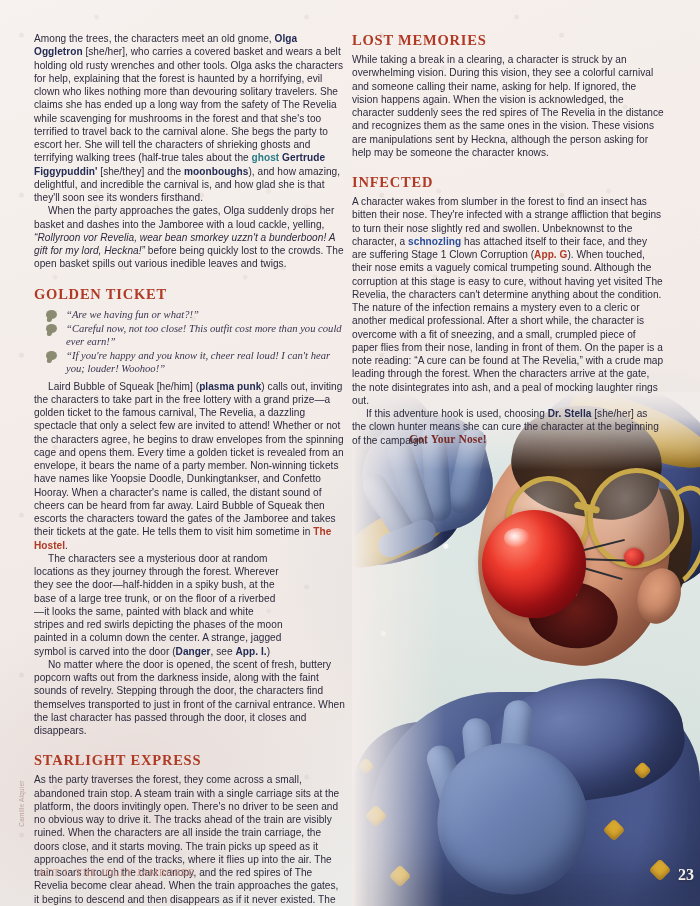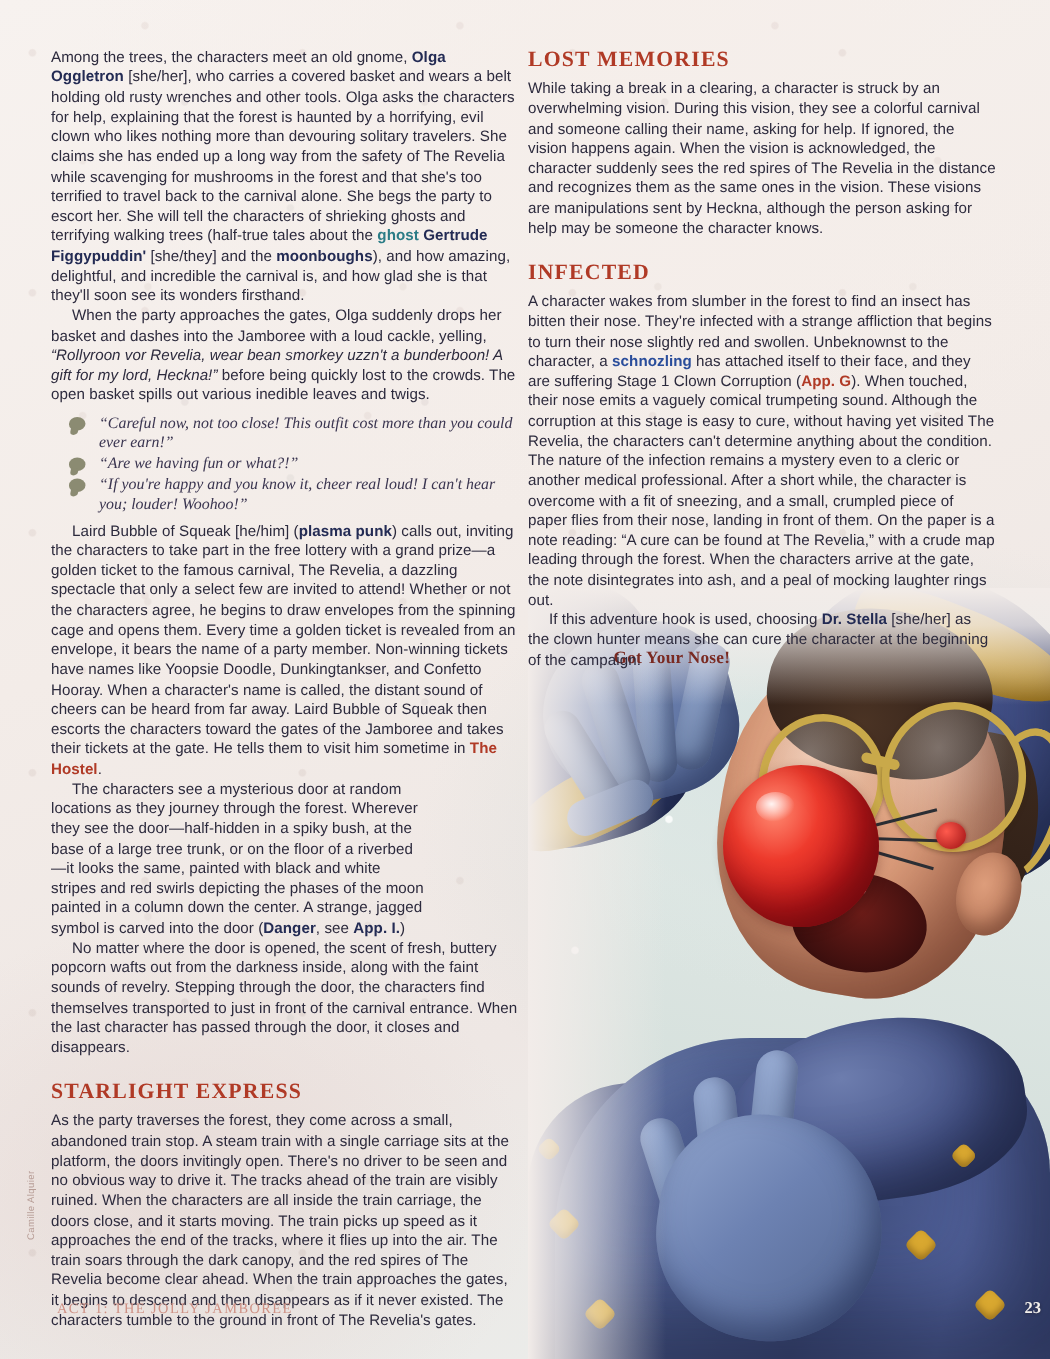--- a/index.html
+++ b/index.html
@@ -214,21 +214,21 @@
   
   .caption{position:absolute;left:409px;top:433px;
     font-family:"Liberation Serif", serif;font-weight:bold;font-size:11.5px;
     color:#7a2a22;letter-spacing:.015em;}
 
   
   .footer{position:absolute;left:38px;top:867px;
     font-family:"Liberation Serif", serif;font-size:9.6px;letter-spacing:.1em;
     color:#cf9286;text-transform:uppercase;}
   .pageno{position:absolute;left:668px;top:866px;width:26px;text-align:right;
-    font-family:"Liberation Serif", serif;font-size:11px;font-weight:bold;color:#f4f0ec;
+    font-family:"Liberation Serif", serif;font-size:16px;font-weight:bold;color:#f4f0ec;
     text-shadow:0 1px 2px rgba(40,30,30,.45);}
   .credit{position:absolute;left:-27px;top:800px;width:96px;
     transform:rotate(-90deg);transform-origin:center center;
     font-size:6.4px;letter-spacing:.04em;color:#b79d96;text-align:center;}
 </style>
 </head>
 <body>
 
 <div class="page">
   <div class="grain"></div>
@@ -295,23 +295,24 @@
     <div class="illo-fadeL"></div>
   </div>
 
   <div class="caption">Got Your Nose!</div>
 
   <div class="col colL">
 
     <p class="body">Among the trees, the characters meet an old gnome, <b class="name">Olga Oggletron</b> [she/her], who carries a covered basket and wears a belt holding old rusty wrenches and other tools. Olga asks the characters for help, explaining that the forest is haunted by a horrifying, evil clown who likes nothing more than devouring solitary travelers. She claims she has ended up a long way from the safety of The Revelia while scavenging for mushrooms in the forest and that she's too terrified to travel back to the carnival alone. She begs the party to escort her. She will tell the characters of shrieking ghosts and terrifying walking trees (half-true tales about the <b class="teal">ghost</b> <b class="name">Gertrude Figgypuddin'</b> [she/they] and the <b class="name">moonboughs</b>), and how amazing, delightful, and incredible the carnival is, and how glad she is that they'll soon see its wonders firsthand.</p>
     <p class="body">When the party approaches the gates, Olga suddenly drops her basket and dashes into the Jamboree with a loud cackle, yelling, <i>“Rollyroon vor Revelia, wear bean smorkey uzzn't a bunderboon! A gift for my lord, Heckna!”</i> before being quickly lost to the crowds. The open basket spills out various inedible leaves and twigs.</p>
 
+    <h2 class="sec">Golden Ticket</h2>
     <ul class="quotes">
+      <li><span class="bub"></span><span>“Are we having fun or what?!”</span></li>
       <li><span class="bub"></span><span>“Careful now, not too close! This outfit cost more than you could ever earn!”</span></li>
-      <li><span class="bub"></span><span>“Are we having fun or what?!”</span></li>
       <li><span class="bub"></span><span>“If you're happy and you know it, cheer real loud! I can't hear you; louder! Woohoo!”</span></li>
     </ul>
     <p class="body" style="text-indent:14px;margin-top:5px">Laird Bubble of Squeak [he/him] (<b class="name">plasma punk</b>) calls out, inviting the characters to take part in the free lottery with a grand prize—a golden ticket to the famous carnival, The Revelia, a dazzling spectacle that only a select few are invited to attend! Whether or not the characters agree, he begins to draw envelopes from the spinning cage and opens them. Every time a golden ticket is revealed from an envelope, it bears the name of a party member. Non-winning tickets have names like Yoopsie Doodle, Dunkingtankser, and Confetto Hooray. When a character's name is called, the distant sound of cheers can be heard from far away. Laird Bubble of Squeak then escorts the characters toward the gates of the Jamboree and takes their tickets at the gate. He tells them to visit him sometime in <b class="red">The Hostel</b>.</p>
 
     <p class="body" style="width:250px">The characters see a mysterious door at random locations as they journey through the forest. Wherever they see the door—half-hidden in a spiky bush, at the base of a large tree trunk, or on the floor of a riverbed—it looks the same, painted with black and white stripes and red swirls depicting the phases of the moon painted in a column down the center. A strange, jagged symbol is carved into the door (<b class="name">Danger</b>, see <b class="name">App. I.</b>)</p>
     <p class="body">No matter where the door is opened, the scent of fresh, buttery popcorn wafts out from the darkness inside, along with the faint sounds of revelry. Stepping through the door, the characters find themselves transported to just in front of the carnival entrance. When the last character has passed through the door, it closes and disappears.</p>
 
     <h2 class="sec">Starlight Express</h2>
     <p class="body">As the party traverses the forest, they come across a small, abandoned train stop. A steam train with a single carriage sits at the platform, the doors invitingly open. There's no driver to be seen and no obvious way to drive it. The tracks ahead of the train are visibly ruined. When the characters are all inside the train carriage, the doors close, and it starts moving. The train picks up speed as it approaches the end of the tracks, where it flies up into the air. The train soars through the dark canopy, and the red spires of The Revelia become clear ahead. When the train approaches the gates, it begins to descend and then disappears as if it never existed. The characters tumble to the ground in front of The Revelia's gates.</p>
   </div>

